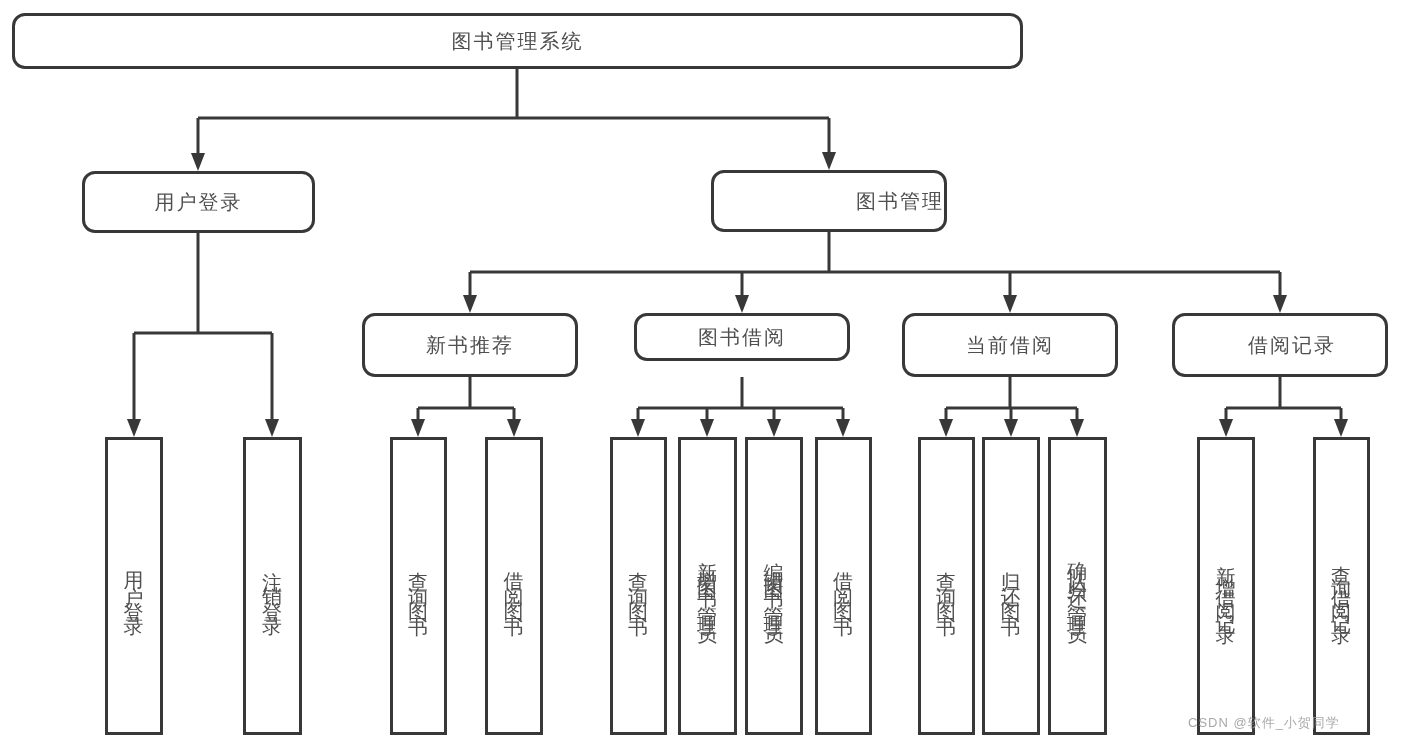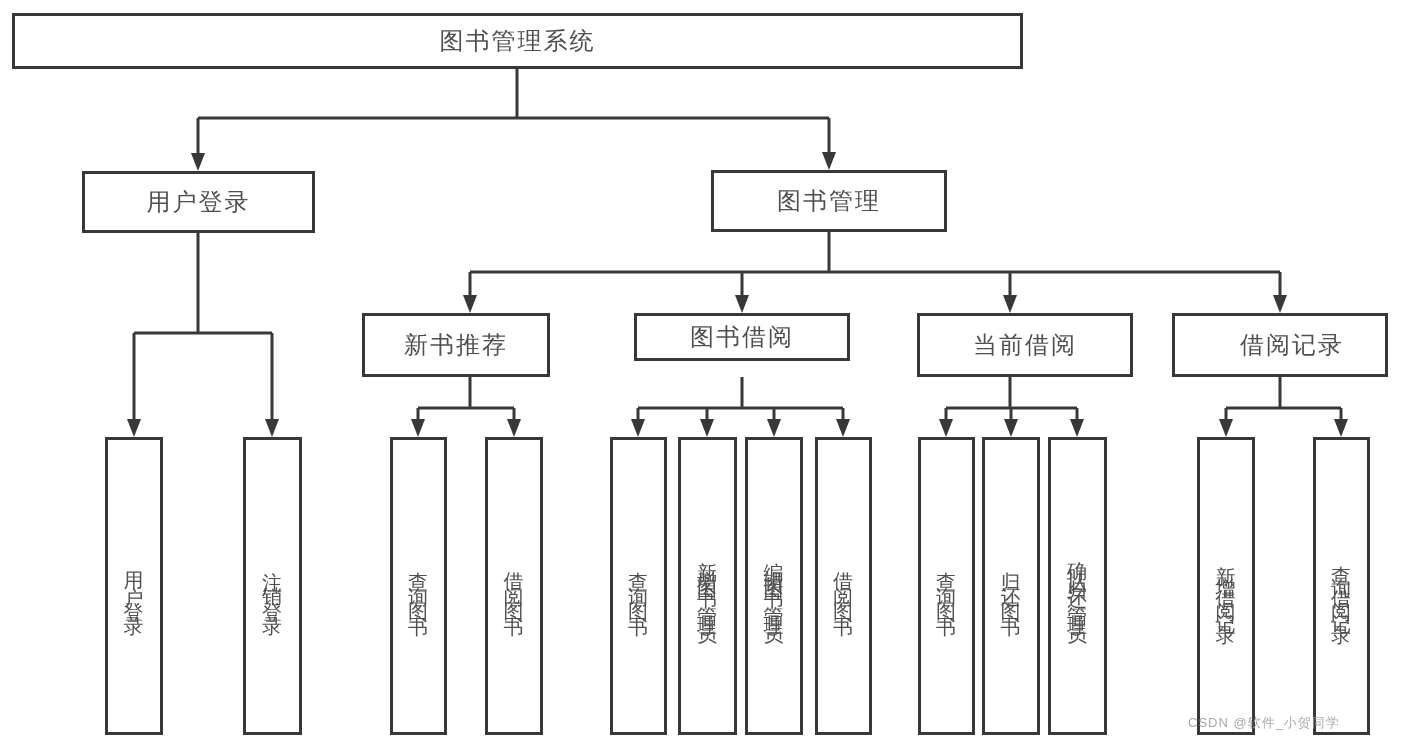--- a/index.html
+++ b/index.html
@@ -14,23 +14,24 @@
     position:absolute;
     box-sizing:border-box;
     background:#ffffff;
     border:3px solid #383838;
     display:flex;
     align-items:center;
     justify-content:center;
     color:#4f4f4f;
   }
   .h-node{
-    font-size:24px;
+    font-size:20px;
     letter-spacing:2px;
     white-space:nowrap;
+    border-radius:13px;
   }
   .leaf{
     width:58px;
     top:437px;
     height:298px;
   }
   .leaf .vtext{
     writing-mode:vertical-rl;
     text-orientation:mixed;
     font-size:20px;
@@ -107,31 +108,31 @@
     <path class="head" d="M1334 419 L1348 419 L1341 437 Z"></path>
   </svg>
 
   <div class="node h-node" style="left:12px;top:13px;width:1011px;height:56px;">
     <span>图书管理系统</span>
   </div>
 
   <div class="node h-node" style="left:82px;top:171px;width:233px;height:62px;">
     <span>用户登录</span>
   </div>
-  <div class="node h-node" style="left:711px;top:170px;width:236px;height:62px;">
+  <div class="node h-node" style="left:711px;top:170px;width:236px;height:62px;justify-content:flex-end;">
     <span>图书管理</span>
   </div>
 
-  <div class="node h-node" style="left:362px;top:313px;width:188px;height:64px;">
+  <div class="node h-node" style="left:362px;top:313px;width:216px;height:64px;">
     <span>新书推荐</span>
   </div>
   <div class="node h-node" style="left:634px;top:313px;width:216px;height:48px;">
     <span>图书借阅</span>
   </div>
-  <div class="node h-node" style="left:902px;top:313px;width:216px;height:64px;margin-left:15px;">
+  <div class="node h-node" style="left:902px;top:313px;width:216px;height:64px;">
     <span>当前借阅</span>
   </div>
   <div class="node h-node" style="left:1172px;top:313px;width:216px;height:64px;padding-left:24px;">
     <span>借阅记录</span>
   </div>
 
   <div class="node leaf" style="left:105px;">
     <span class="vtext sp-l">用户登录</span>
   </div>
   <div class="node leaf" style="left:243px;width:59px;">

